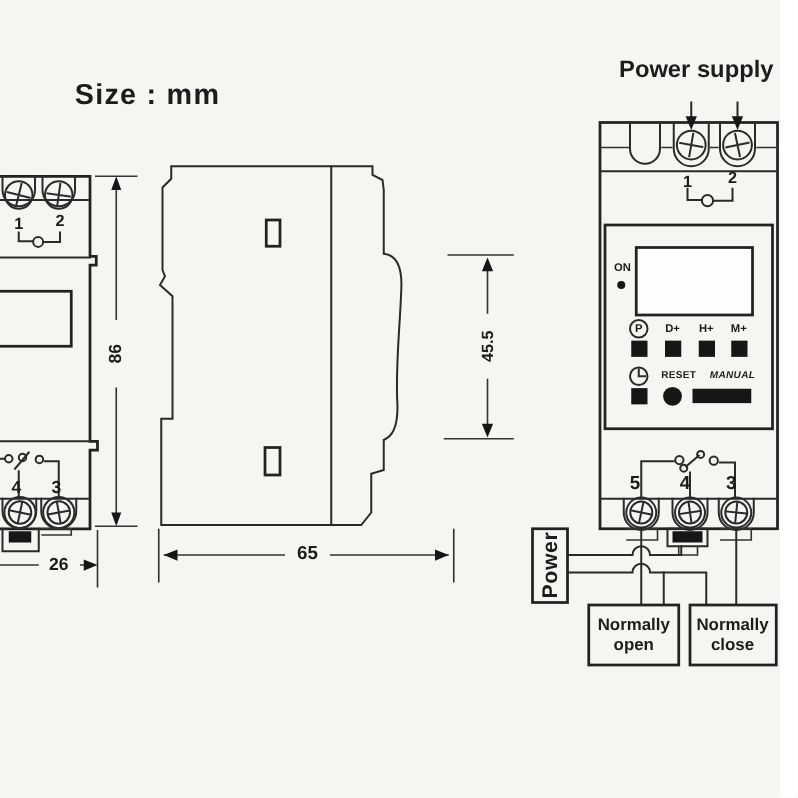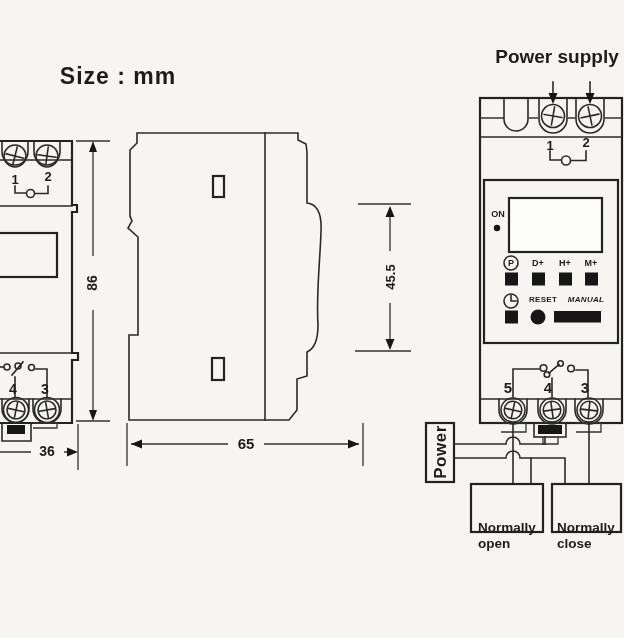--- a/index.html
+++ b/index.html
@@ -15,21 +15,21 @@
   .ln{stroke:#2a2a2a;fill:none;stroke-width:1.6;stroke-linecap:square;stroke-linejoin:miter;}
   .ln2{stroke:#222;fill:none;stroke-width:2.2;stroke-linecap:square;}
   .thin{stroke:#333;fill:none;stroke-width:1.3;stroke-linecap:butt;}
   .fl{fill:#161616;stroke:none;}
   .wh{fill:#fdfdfb;}
   .lbl{
     position:absolute;transform:translate(-50%,-50%);
     color:#1c1c1c;font-weight:bold;white-space:nowrap;line-height:1;
   }
   .rot{transform:translate(-50%,-50%) rotate(-90deg);}
-  .two{white-space:pre-line;text-align:left;line-height:1.18;margin-top:28px;}
+  .two{white-space:pre-line;text-align:center;line-height:1.18;}
   .f24{font-size:23px;letter-spacing:1px;}
   .f20{font-size:19px;}
   .f15{font-size:15px;}
   .f14{font-size:14px;}
   .f13{font-size:13px;}
   .f9{font-size:9px;text-align:center;}
   .f8{font-size:8px;letter-spacing:0.3px;padding-left:16px;}
   .f17{font-size:17px;letter-spacing:0.5px;}
   .fbox{font-size:13.5px;}
 </style>
@@ -216,21 +216,21 @@
   </svg>
 
   <div class="lbl f24" style="left:118px;top:76px;">Size :  mm</div>
   <div class="lbl f20" style="left:557px;top:56px;">Power supply</div>
 
   <div class="lbl f13" style="left:15px;top:179px;">1</div>
   <div class="lbl f13" style="left:48px;top:176px;">2</div>
   <div class="lbl f14" style="left:13px;top:389px;">4</div>
   <div class="lbl f14" style="left:45px;top:389px;">3</div>
   <div class="lbl rot f14" style="left:92px;top:283px;">86</div>
-  <div class="lbl f14" style="left:47px;top:451px;">36</div>
+  <div class="lbl f14" style="left:47px;top:451px;">26</div>
 
   <div class="lbl f15" style="left:246px;top:443px;">65</div>
   <div class="lbl rot f13" style="left:390px;top:277px;">45.5</div>
 
   <div class="lbl f13" style="left:550px;top:145px;">1</div>
   <div class="lbl f13" style="left:586px;top:142px;">2</div>
   <div class="lbl f9" style="left:498px;top:214px;">ON</div>
   <div class="lbl f9" style="left:511px;top:263px;">P</div>
   <div class="lbl f9" style="left:538px;top:263px;">D+</div>
   <div class="lbl f9" style="left:565px;top:263px;">H+</div>

